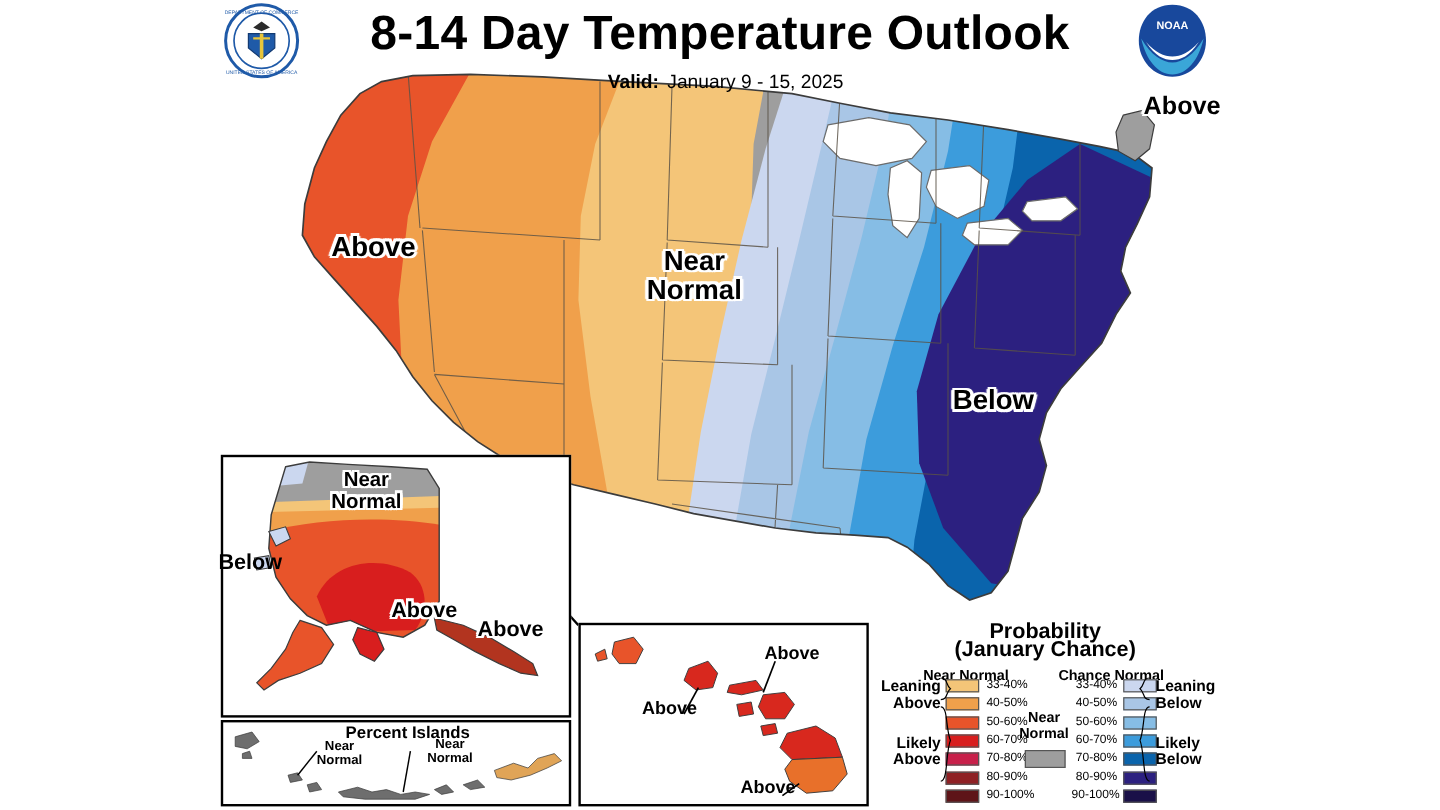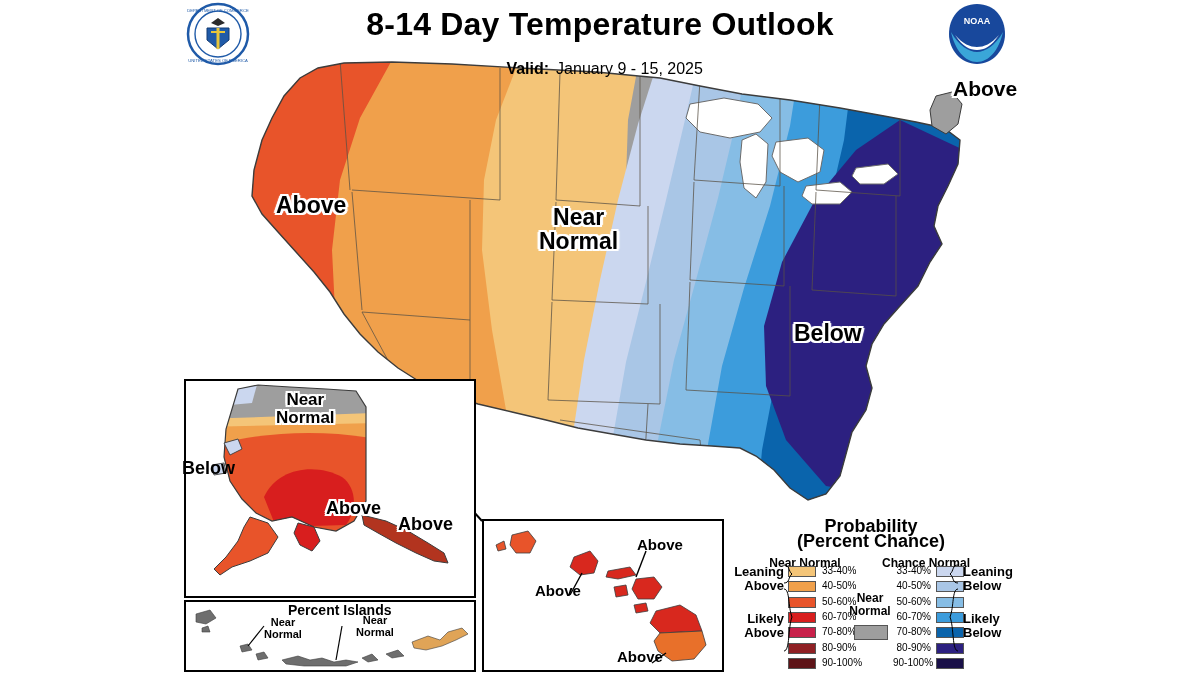--- a/index.html
+++ b/index.html
@@ -2,21 +2,21 @@
 <html><head>
 <meta charset="utf-8">
 <style>
   html,body{margin:0;padding:0;background:#ffffff;}
   body{width:1200px;height:675px;position:relative;overflow:hidden;
        font-family:"Liberation Sans",sans-serif;color:#000;}
   #root{position:absolute;inset:0;}
 
   
   .title{position:absolute;left:0;top:6px;width:1200px;text-align:center;
-         font-size:32px;font-weight:700;letter-spacing:.2px;}
+         font-size:40px;font-weight:700;letter-spacing:.2px;}
   .valid-block{position:absolute;left:0;top:58px;width:1200px;text-align:center;
                font-size:16px;line-height:21px;text-decoration:underline;}
   .valid-block .row{display:block;}
   .vk{display:inline-block;min-width:52px;text-align:right;font-weight:700;}
   .vv{display:inline-block;padding-left:7px;}
 
   .logo{position:absolute;}
   #doc-seal{left:186px;top:2px;width:64px;height:64px;}
   #noaa-seal{left:941px;top:2px;width:72px;height:64px;}
 
@@ -267,21 +267,21 @@
       </g>
     </svg>
   </div>
   <div class="plain-label" id="hi-a1">Above</div>
   <div class="plain-label" id="hi-a2">Above</div>
   <div class="plain-label" id="hi-a3">Above</div>
 
   <div id="leg-box"></div>
   <div class="leg-title">
     <span>Probability</span><br>
-    <span>(Percent Chance)</span>
+    <span>(January Chance)</span>
   </div>
   <div class="leg-head" id="head-above">Near Normal</div>
   <div class="leg-head" id="head-below">Chance Normal</div>
 
   <div id="above-swatches">
       <div class="swatch" style="left: 788px; top: 566px; background: rgb(244, 197, 120);"></div>
       <div class="pctlabel" style="left: 822px; top: 565px;">33-40%</div>
       <div class="swatch" style="left: 788px; top: 581.3px; background: rgb(240, 160, 75);"></div>
       <div class="pctlabel" style="left: 822px; top: 580.3px;">40-50%</div>
       <div class="swatch" style="left: 788px; top: 596.6px; background: rgb(232, 84, 42);"></div>

